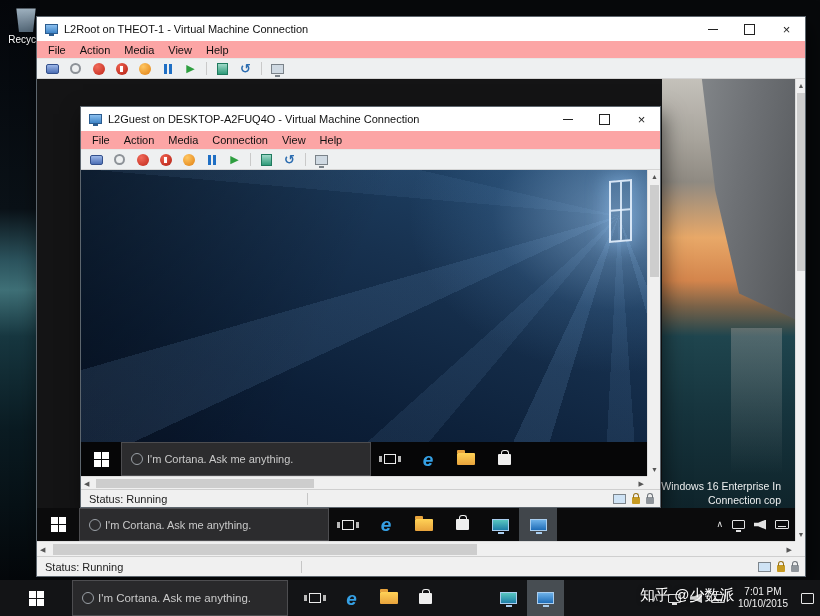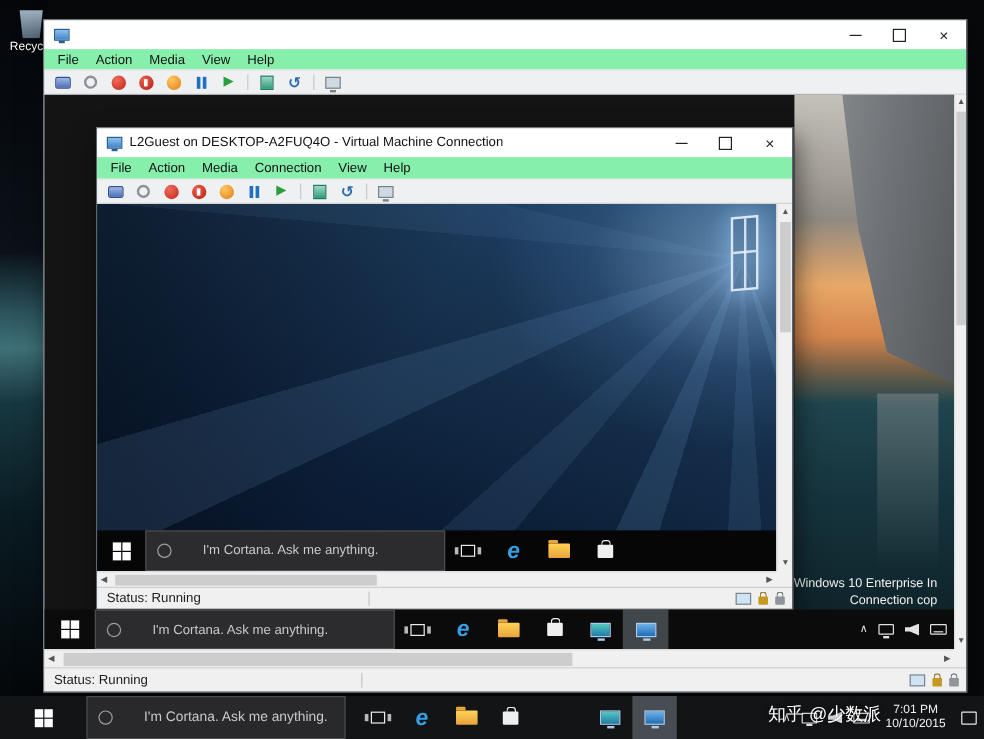--- a/index.html
+++ b/index.html
@@ -20,21 +20,21 @@
   
   .vmwin { position:absolute; background:#f0f0f0; border:1px solid #5d666e; box-shadow:3px 8px 20px rgba(0,0,0,.55); }
   .titlebar { height:24px; background:#fff; display:flex; align-items:center; padding-left:8px; }
   .app-ico { width:13px; height:10px; background:linear-gradient(#8cc0ef,#3f85c8); border:1px solid #2b5c8f; position:relative; margin-right:6px; flex:none; }
   .app-ico::after { content:""; position:absolute; left:3px; bottom:-3px; width:5px; height:2px; background:#2b5c8f; }
   .wtitle { font-size:11px; color:#111; white-space:nowrap; overflow:hidden; }
   .caps { margin-left:auto; height:100%; display:flex; }
   .cap { width:37px; height:100%; display:flex; align-items:center; justify-content:center; font-size:13px; color:#222; }
   .cap-min::after { content:""; width:10px; height:1px; background:#222; }
   .cap-max::after { content:""; width:9px; height:9px; border:1px solid #222; }
-  .menubar { height:17px; background:#86efac; display:flex; align-items:center; padding-left:4px; }
+  .menubar { height:17px; background:#fca5a5; display:flex; align-items:center; padding-left:4px; }
   .menubar.tall { height:18px; }
   .mitem { font-size:11px; color:#111; padding:0 7px; }
   .toolbar { height:21px; background:#eef0f1; border-top:1px solid #e7e7e7; border-bottom:1px solid #d4d4d4; display:flex; align-items:center; padding-left:8px; gap:8px; }
   .tbi { width:15px; height:15px; display:flex; align-items:center; justify-content:center; flex:none; }
   .i-cad { width:13px; height:10px; background:linear-gradient(#9db8e8,#4d6fb5); border:1px solid #33508c; border-radius:2px; }
   .i-power { width:11px; height:11px; border:2px solid #8d9298; border-radius:50%; }
   .i-red  { width:12px; height:12px; background:radial-gradient(circle at 35% 30%,#f16a5a,#c0271a); border-radius:50%; }
   .i-red2 { width:12px; height:12px; background:radial-gradient(circle at 35% 30%,#ef5f4e,#b01f12); border-radius:50%; position:relative; }
   .i-red2::after { content:""; position:absolute; left:4.5px; top:3px; width:3px; height:6px; background:#fff; }
   .i-orange { width:12px; height:12px; background:radial-gradient(circle at 35% 30%,#ffc661,#e07f12); border-radius:50%; }
@@ -57,21 +57,21 @@
   .st-mon { width:13px; height:10px; border:1px solid #7d8setup; border:1px solid #7d858c; background:#cfe3f5; position:relative; }
   .st-lock { width:8px; height:7px; background:#8f959b; position:relative; margin-top:3px; border-radius:1px; }
   .st-lock::before { content:""; position:absolute; top:-4px; left:1px; width:4px; height:4px; border:1.5px solid #6f757b; border-bottom:none; border-radius:3px 3px 0 0; }
   .st-lock.gold { background:#c69a22; } .st-lock.gold::before { border-color:#97731a; }
 
   
   .taskbar { position:absolute; left:0; bottom:0; width:100%; display:flex; align-items:stretch; background:#0b0c0d; }
   .tb-start { display:flex; align-items:center; justify-content:center; flex:none; }
   .wl { position:relative; width:15px; height:15px; flex:none; }
   .wl::before { content:""; position:absolute; top:0; left:0; width:7px; height:7px; background:#fff; box-shadow:8px 0 0 #fff, 0 8px 0 #fff, 8px 8px 0 #fff; }
-  .searchbox { background:#2c2c2e; border:1px solid #4d4d50; display:flex; align-items:center; gap:26px; padding:0 9px; color:#c9c9c9; font-size:11px; white-space:nowrap; overflow:hidden; flex:none; }
+  .searchbox { background:#2c2c2e; border:1px solid #4d4d50; display:flex; align-items:center; gap:4px; padding:0 9px; color:#c9c9c9; font-size:11px; white-space:nowrap; overflow:hidden; flex:none; }
   .cortana-ring { width:12px; height:12px; border:1.5px solid #9aa0a6; border-radius:50%; flex:none; }
   .slot { width:38px; display:flex; align-items:center; justify-content:center; flex:none; }
   .slot.active { background:rgba(210,225,240,.28); }
   .edge-e { font-size:19px; font-weight:bold; color:#35a0e4; line-height:1; }
   .folder-i { width:18px; height:12px; background:linear-gradient(#ffd257,#e8a33c); border-radius:1px; position:relative; }
   .folder-i::before { content:""; position:absolute; top:-3px; left:0; width:8px; height:3px; background:#e8a33c; border-radius:1px 1px 0 0; }
   .tv-i { width:12px; height:10px; border:1.5px solid #ececec; position:relative; }
   .tv-i::before, .tv-i::after { content:""; position:absolute; top:1px; width:3px; height:6px; background:#b9b9b9; }
   .tv-i::before { left:-6px; } .tv-i::after { right:-6px; }
   .store-i { width:13px; height:11px; background:#efefef; border-radius:1px; position:relative; }
@@ -156,20 +156,21 @@
   <div class="host-wall"></div>
 
   <div class="recycle">
     <div class="bin-glyph"></div>
     <div class="bin-label">Recycle</div>
   </div>
 
   <div class="vmwin outer-window">
     <div class="titlebar">
       <span class="app-ico"></span>
+      <span class="wtitle">L2Root on THEOT-1 - Virtual Machine Connection</span>
       <span class="caps">
         <span class="cap cap-min"></span>
         <span class="cap cap-max"></span>
         <span class="cap">×</span>
       </span>
     </div>
     <div class="menubar">
       <span class="mitem">File</span>
       <span class="mitem">Action</span>
       <span class="mitem">Media</span>
@@ -204,21 +205,21 @@
       <span class="tbi i-revert">↺</span>
       <span class="tb-sep"></span>
       <span class="tbi">
           <i class="i-mon"></i>
         </span>
     </div>
 
     <div class="outer-viewport">
       <div class="photo-cliff"></div>
       <div class="eval-wm">
-        <div>Windows 10 Enterprise In</div>
+        <div>Windows 16 Enterprise In</div>
         <div>Connection cop</div>
       </div>
 
       <div class="vmwin inner-window">
         <div class="titlebar">
           <span class="app-ico"></span>
           <span class="wtitle">L2Guest on DESKTOP-A2FUQ4O - Virtual Machine Connection</span>
           <span class="caps">
             <span class="cap cap-min"></span>
             <span class="cap cap-max"></span>

